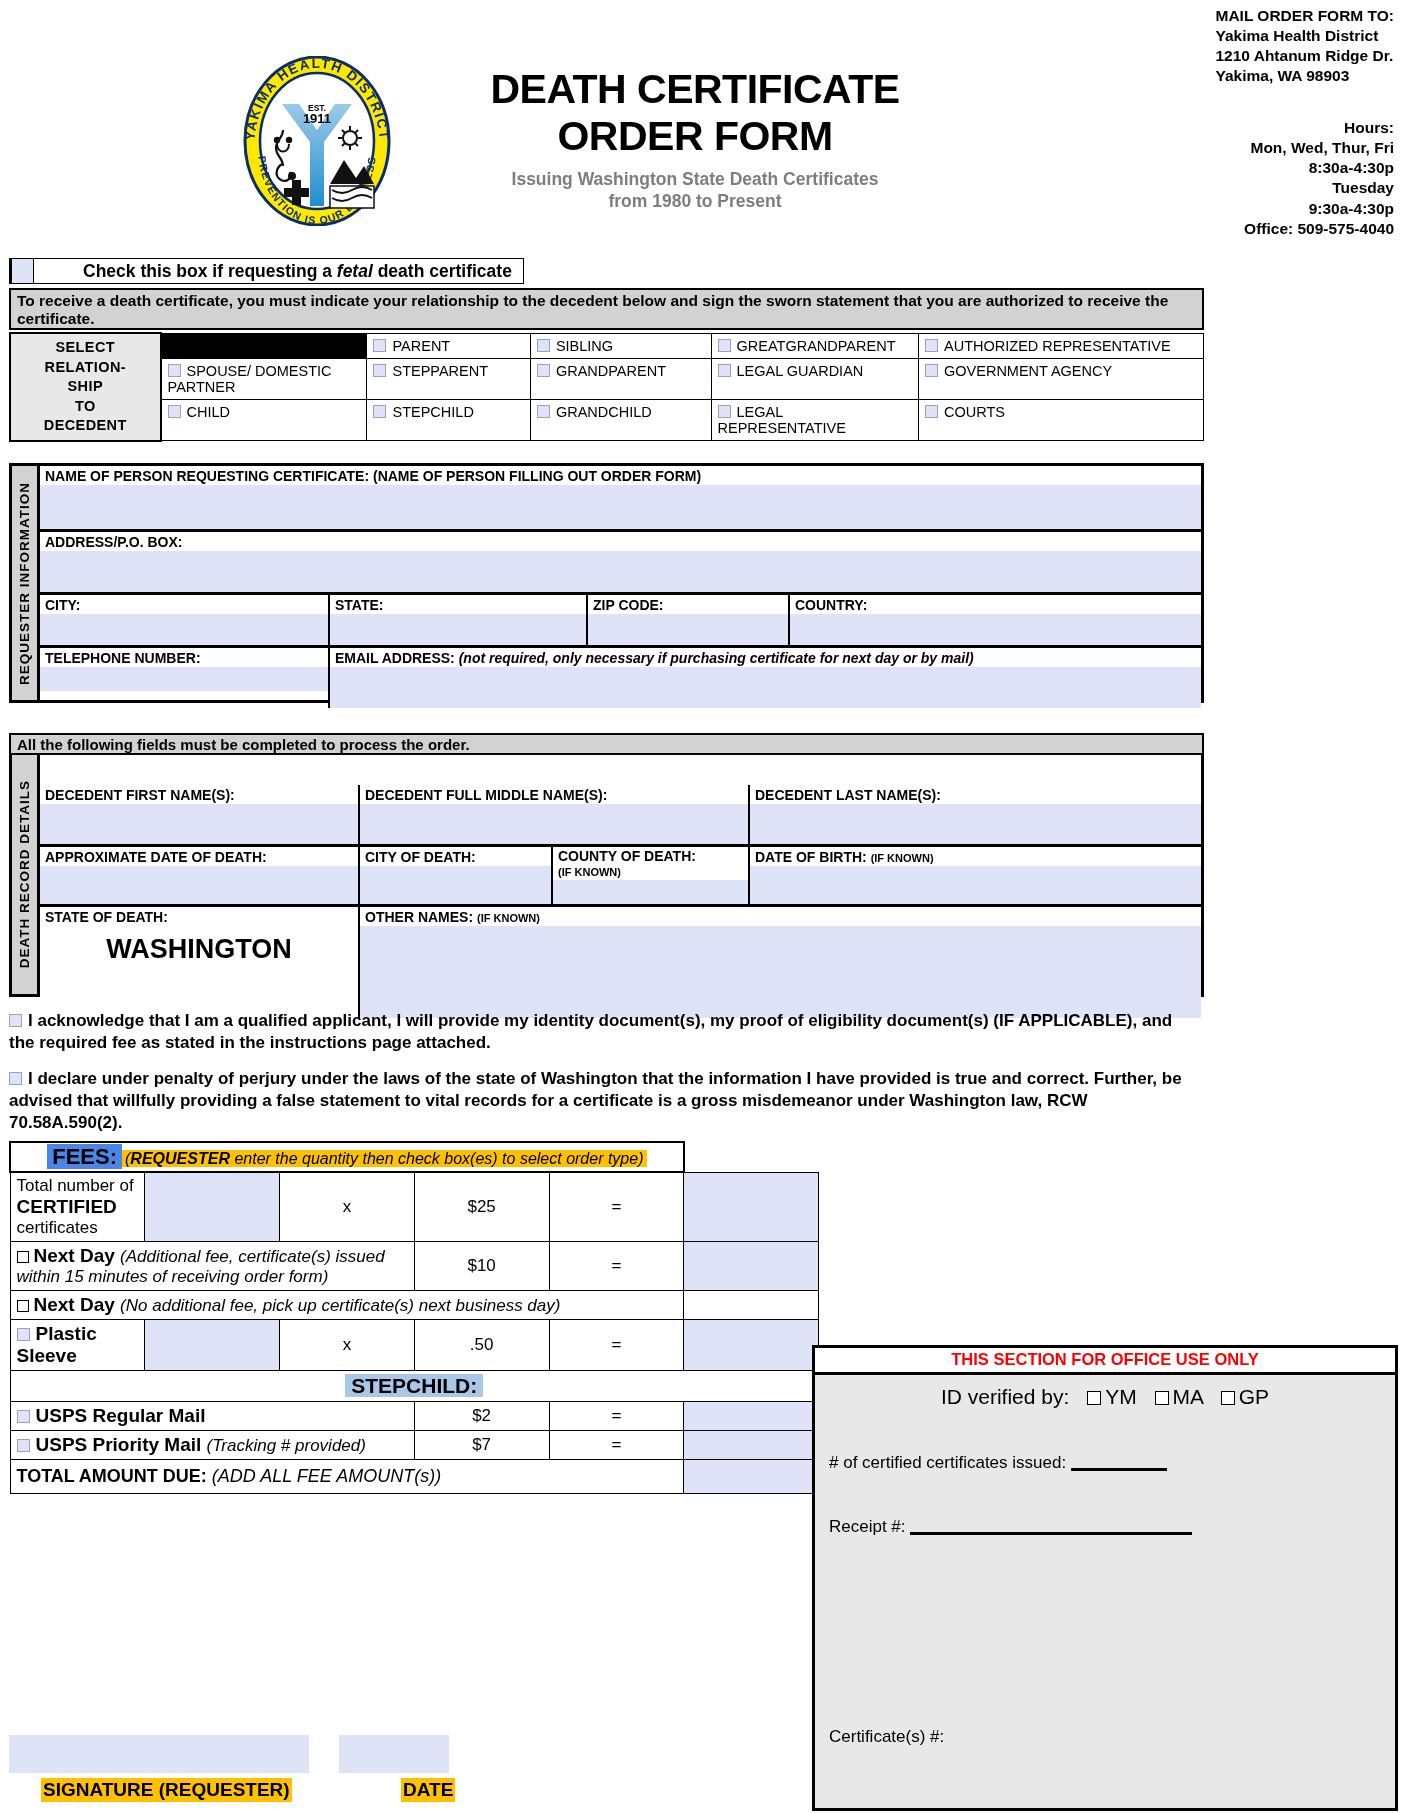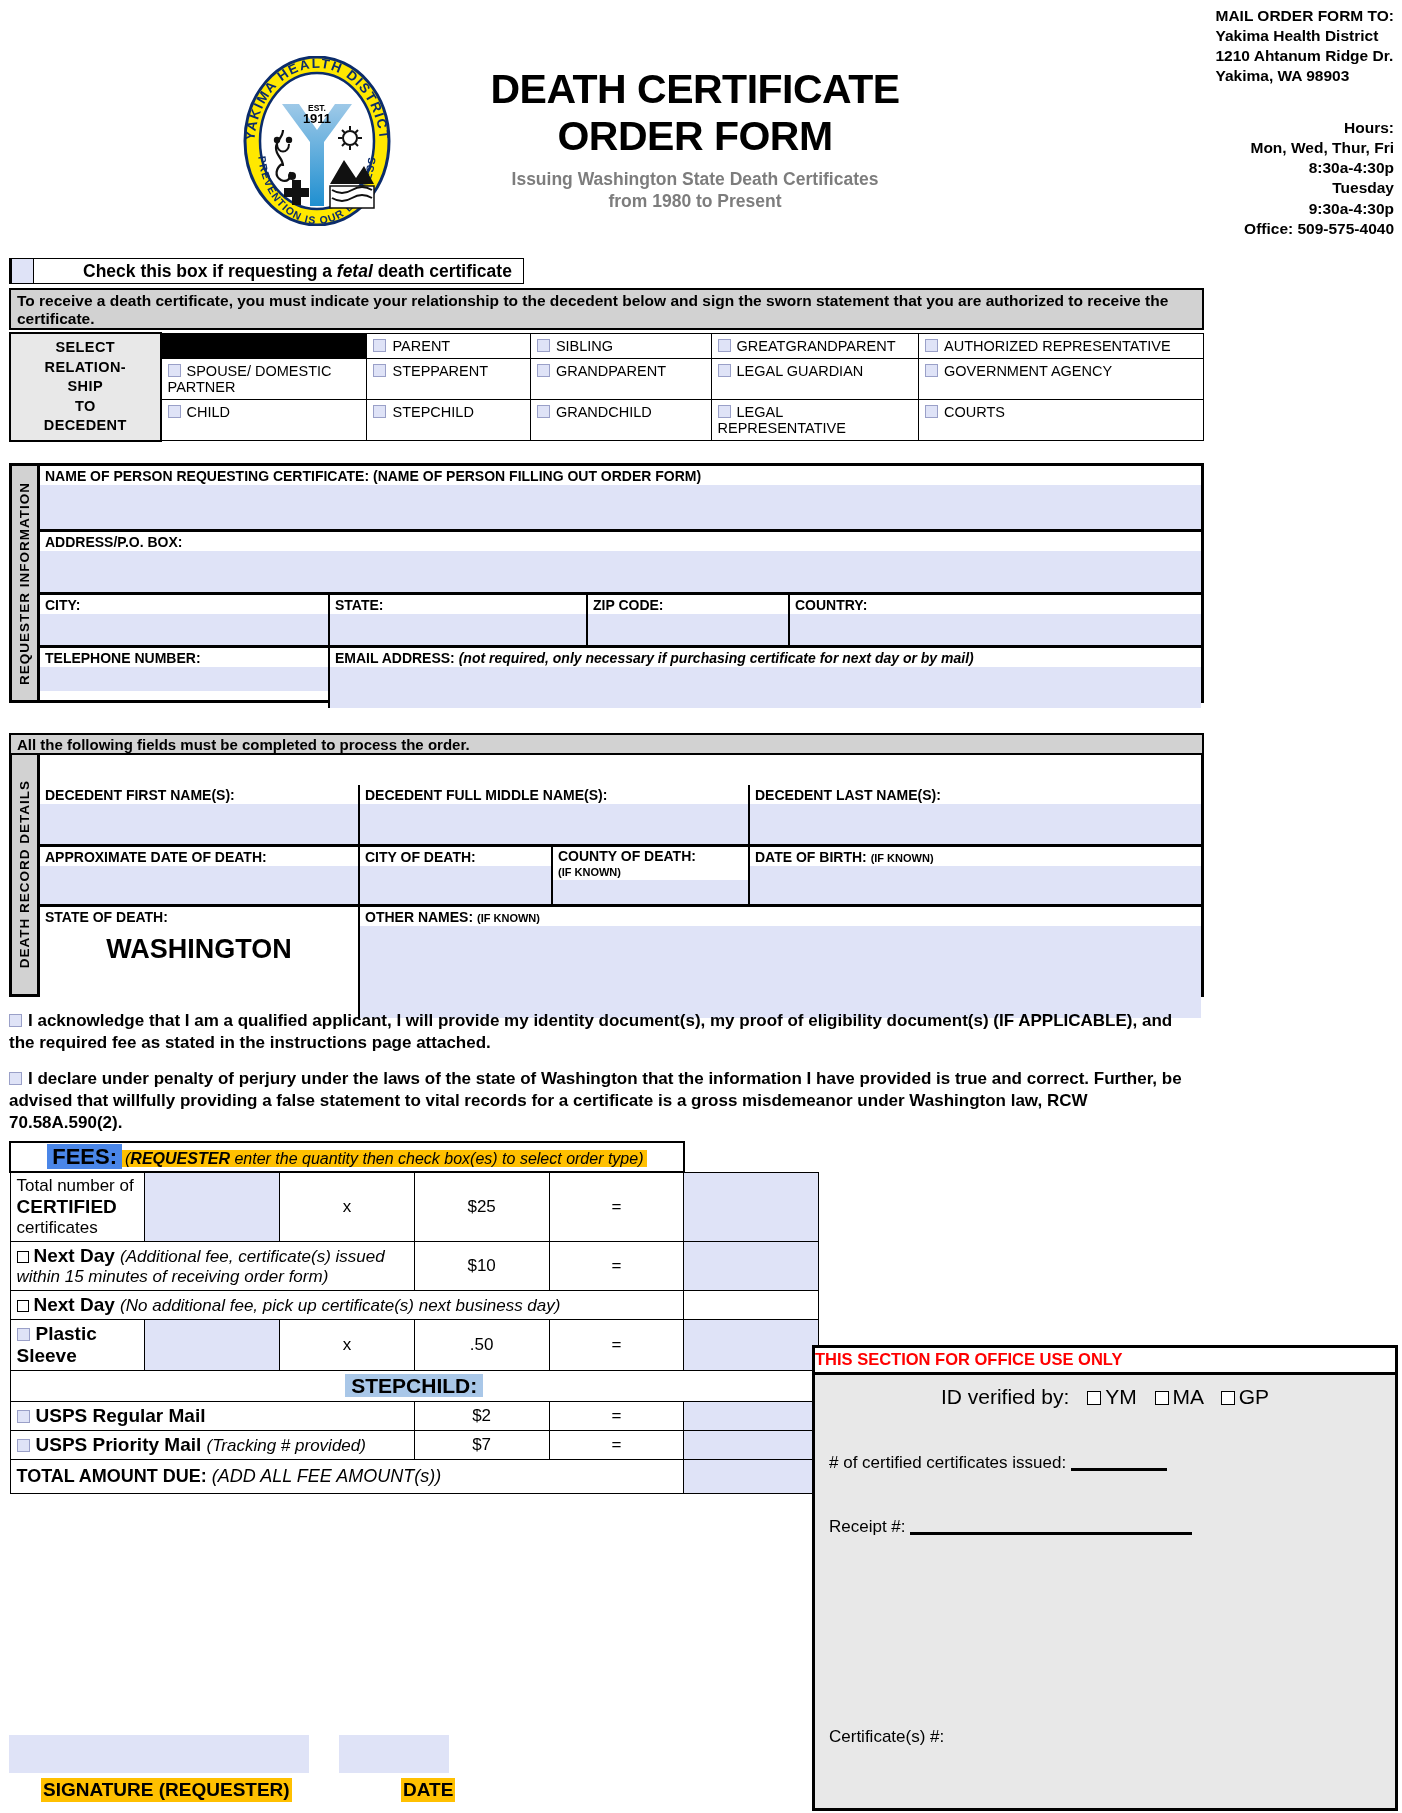--- a/index.html
+++ b/index.html
@@ -116,21 +116,21 @@
   .sig-line { position:absolute; left:9px; top:1735px; width:440px; height:38px; }
   .sig-a { position:absolute; left:0; top:0; width:300px; height:38px; background:#dfe3f7; }
   .sig-b { position:absolute; left:330px; top:0; width:110px; height:38px; background:#dfe3f7; }
   .sig-labels { position:absolute; left:9px; top:1778px; width:440px; height:24px;margin-left:32px; }
   .sig-l1 { position:absolute; left:0; top:0; font-size:19px; font-weight:bold; background:#ffc000; padding:1px 2px; }
   .sig-l2 { position:absolute; left:360px; top:0; font-size:19px; font-weight:bold; background:#ffc000; padding:1px 2px; }
 
   
   .office { position:absolute; left:812px; top:1345px; width:586px; height:466px;
             border:3px solid #000; background:#e8e8e8; }
-  .office-hdr { background:#fff; border-bottom:3px solid #000; 
+  .office-hdr { background:#fff; border-bottom:3px solid #000; text-align:center;
                 color:#f00; font-weight:bold; font-size:16.5px; padding:2px 0 3px 0; }
   .office-id { text-align:center; font-size:21px; padding:10px 0 0 0; }
   .office-id .cbox-w { width:14px; height:14px; margin-left:12px; margin-right:4px; }
   .office-line { font-size:17px; padding:0 0 0 14px; }
   .ul-s { display:inline-block; border-bottom:3px solid #000; width:96px; vertical-align:-3px; }
   .ul-l { display:inline-block; border-bottom:3px solid #000; width:282px; vertical-align:-3px; }
 </style>
 </head>
 <body>
 

